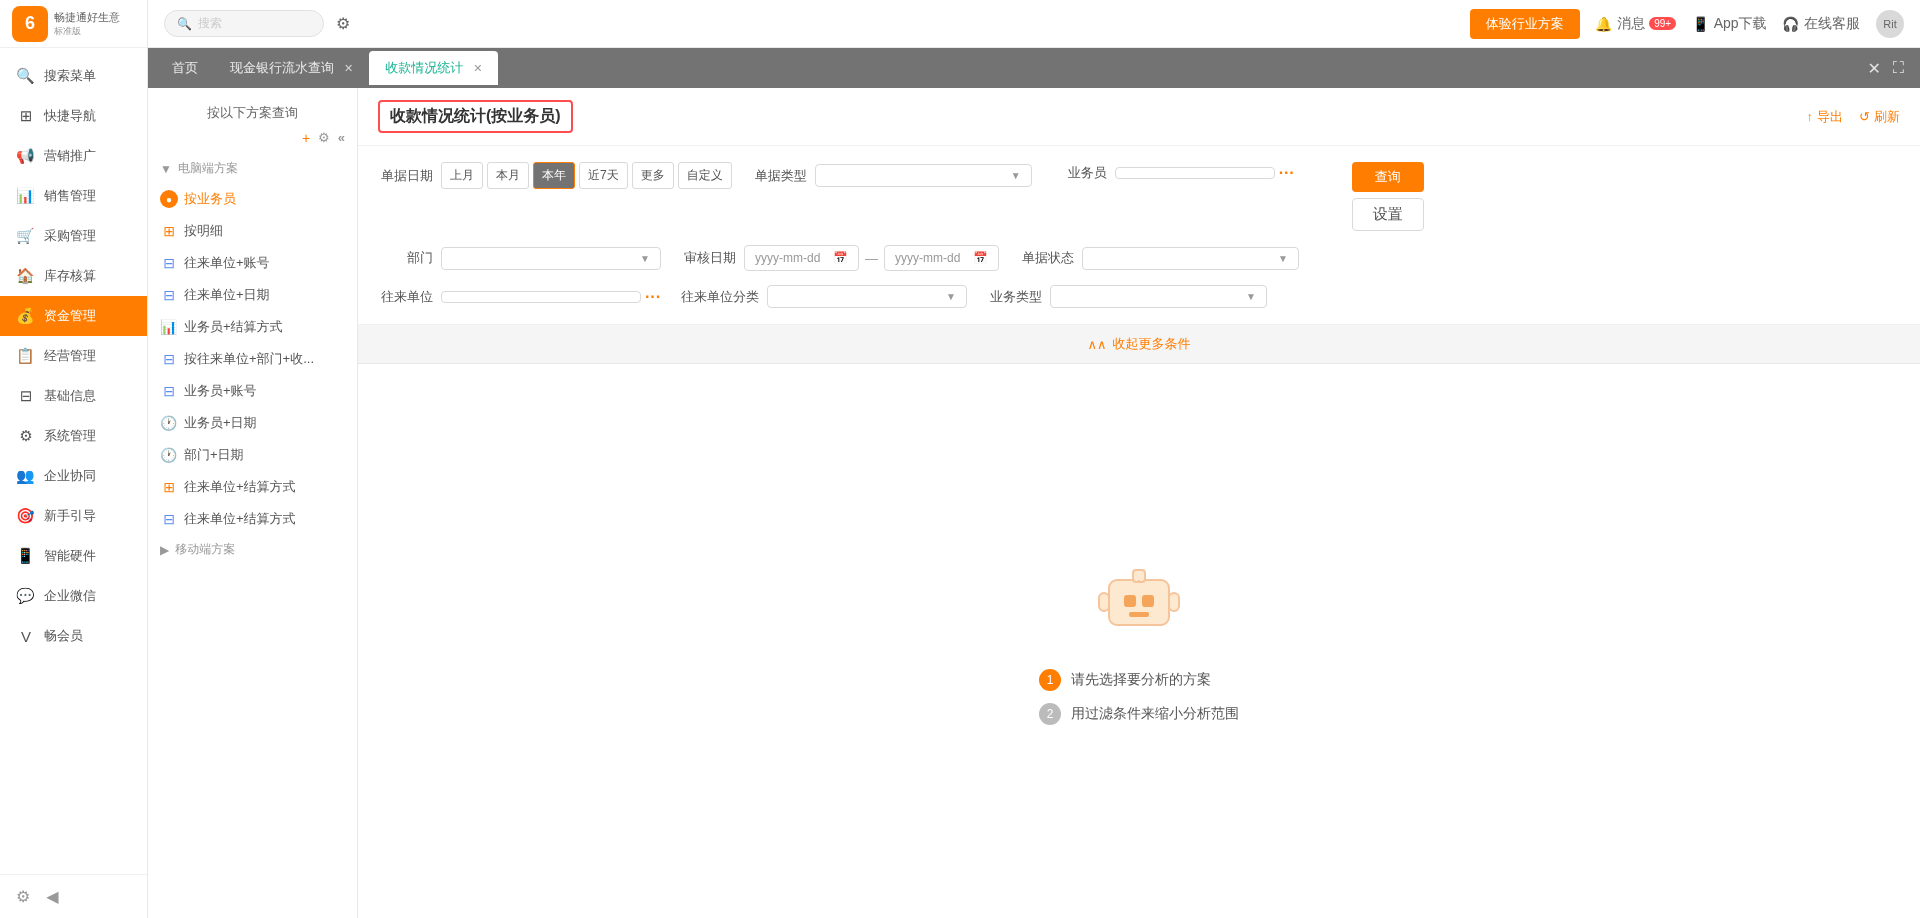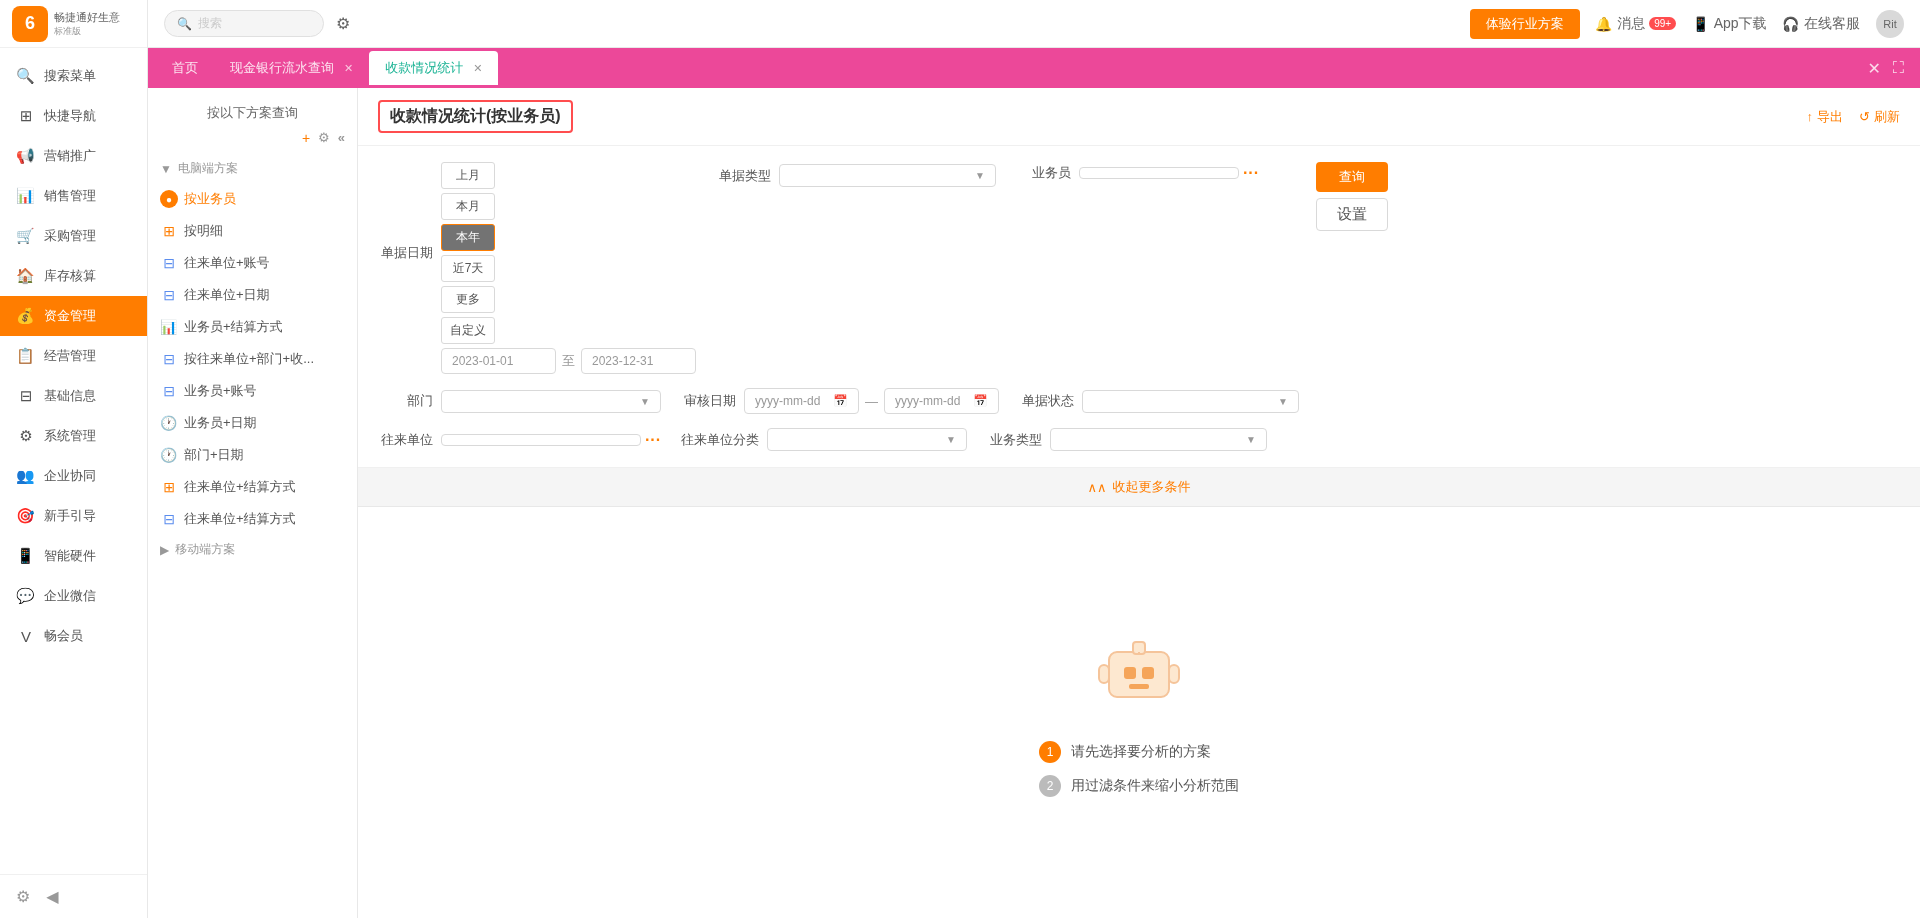--- a/index.html
+++ b/index.html
@@ -25,21 +25,21 @@
     .topbar { height: 48px; background: #fff; display: flex; align-items: center; padding: 0 16px; border-bottom: 1px solid #e8e8e8; justify-content: space-between; }
     .topbar-left { display: flex; align-items: center; gap: 12px; }
     .topbar-search { background: #f5f5f5; border: 1px solid #e0e0e0; border-radius: 16px; padding: 4px 12px; display: flex; align-items: center; gap: 6px; color: #999; font-size: 12px; width: 160px; }
     .topbar-actions { display: flex; align-items: center; gap: 16px; }
     .topbar-btn-orange { background: #ff7d00; color: white; border: none; border-radius: 4px; padding: 6px 16px; cursor: pointer; font-size: 13px; }
     .topbar-icon-btn { color: #666; font-size: 14px; cursor: pointer; display: flex; align-items: center; gap: 4px; }
     .notification-badge { background: #ff4d4f; color: white; border-radius: 10px; font-size: 10px; padding: 1px 5px; }
     .user-avatar { width: 28px; height: 28px; border-radius: 50%; background: #d9d9d9; }
 
     
-    .tabbar { height: 40px; background: #ec4899; display: flex; align-items: center; padding: 0 8px; gap: 0; }
+    .tabbar { height: 40px; background: #737373; display: flex; align-items: center; padding: 0 8px; gap: 0; }
     .tab { padding: 8px 16px; color: rgba(255,255,255,0.85); cursor: pointer; font-size: 13px; display: flex; align-items: center; gap: 6px; border-radius: 4px 4px 0 0; }
     .tab.active { background: white; color: #1ab394; font-weight: 500; }
     .tab-close { color: rgba(255,255,255,0.7); font-size: 11px; margin-left: 4px; }
     .tab.active .tab-close { color: #999; }
     .tab-spacer { flex: 1; }
     .tab-window-controls { display: flex; gap: 12px; color: rgba(255,255,255,0.8); font-size: 16px; cursor: pointer; padding-right: 8px; }
 
     
     .content { flex: 1; display: flex; overflow: hidden; background: #f5f5f5; }
 
@@ -66,21 +66,21 @@
 
     
     .filter-area { background: white; padding: 16px 20px; border-bottom: 1px solid #f0f0f0; }
     .filter-row { display: flex; align-items: center; margin-bottom: 14px; gap: 20px; flex-wrap: wrap; }
     .filter-row:last-child { margin-bottom: 0; }
     .filter-item { display: flex; align-items: center; gap: 8px; min-width: 280px; }
     .filter-label { color: #555; font-size: 13px; white-space: nowrap; min-width: 55px; text-align: right; }
     .filter-select { border: 1px solid #d9d9d9; border-radius: 4px; padding: 5px 10px; font-size: 13px; color: #333; background: white; flex: 1; min-width: 180px; display: flex; align-items: center; justify-content: space-between; cursor: pointer; }
     .date-input { border: 1px solid #d9d9d9; border-radius: 4px; padding: 5px 10px; font-size: 12px; color: #999; background: white; width: 115px; display: flex; align-items: center; justify-content: space-between; cursor: pointer; }
     .date-sep { color: #999; }
-    .period-btns { display: flex; gap: 4px; flex-direction: column; }
+    .period-btns { display: flex; gap: 4px; }
     .period-btn { padding: 4px 8px; font-size: 12px; border: 1px solid #d9d9d9; border-radius: 3px; cursor: pointer; color: #555; background: white; }
     .period-btn.active { background: #737373; color: white; border-color: #ff7d00; }
     .ellipsis-btn { color: #ff7d00; font-size: 16px; cursor: pointer; font-weight: bold; }
 
     
     .query-btns { display: flex; flex-direction: column; gap: 6px; align-self: flex-start; }
     .btn-query { background: #ff7d00; color: white; border: none; border-radius: 4px; padding: 6px 20px; cursor: pointer; font-size: 13px; }
     .btn-setting { background: white; color: #555; border: 1px solid #d9d9d9; border-radius: 4px; padding: 6px 20px; cursor: pointer; font-size: 15px; }
 
     
@@ -321,29 +321,20 @@
           <div style="display:flex;flex-direction:column;gap:4px;">
             <div style="display:flex;align-items:center;gap:8px;">
               <span class="filter-label">单据日期</span>
               <div class="period-btns">
                 <button class="period-btn">上月</button>
                 <button class="period-btn">本月</button>
                 <button class="period-btn active">本年</button>
                 <button class="period-btn">近7天</button>
                 <button class="period-btn">更多</button>
                 <button class="period-btn">自定义</button>
-              </div>
-            </div>
-            <div style="display:flex;align-items:center;gap:6px;padding-left:63px;">
-              <div class="date-input">
-                <span>2023-01-01</span>
-              </div>
-              <span class="date-sep">至</span>
-              <div class="date-input">
-                <span>2023-12-31</span>
               </div>
             </div>
           </div>
 
           <div class="filter-item" style="margin-top:2px;">
             <span class="filter-label">单据类型</span>
             <div class="filter-select" style="min-width:200px;">
               <span></span>
               <span class="chevron-icon">▼</span>
             </div>

